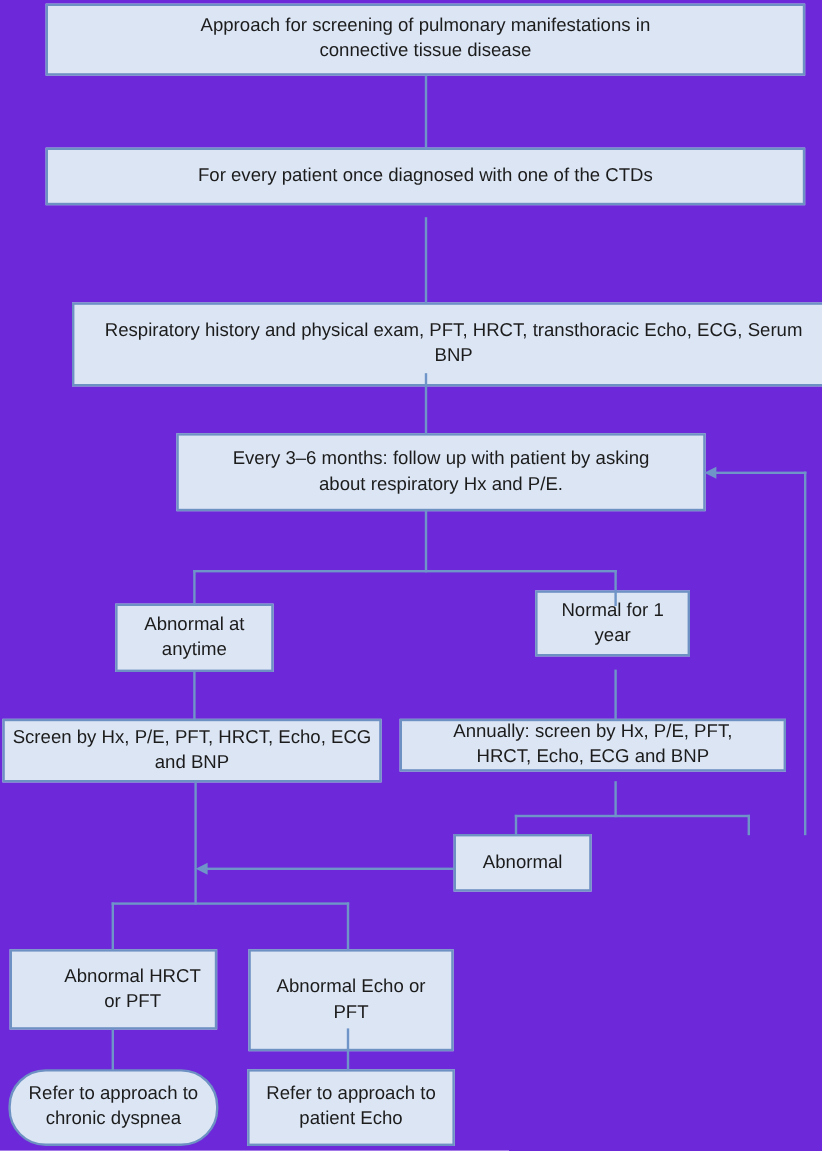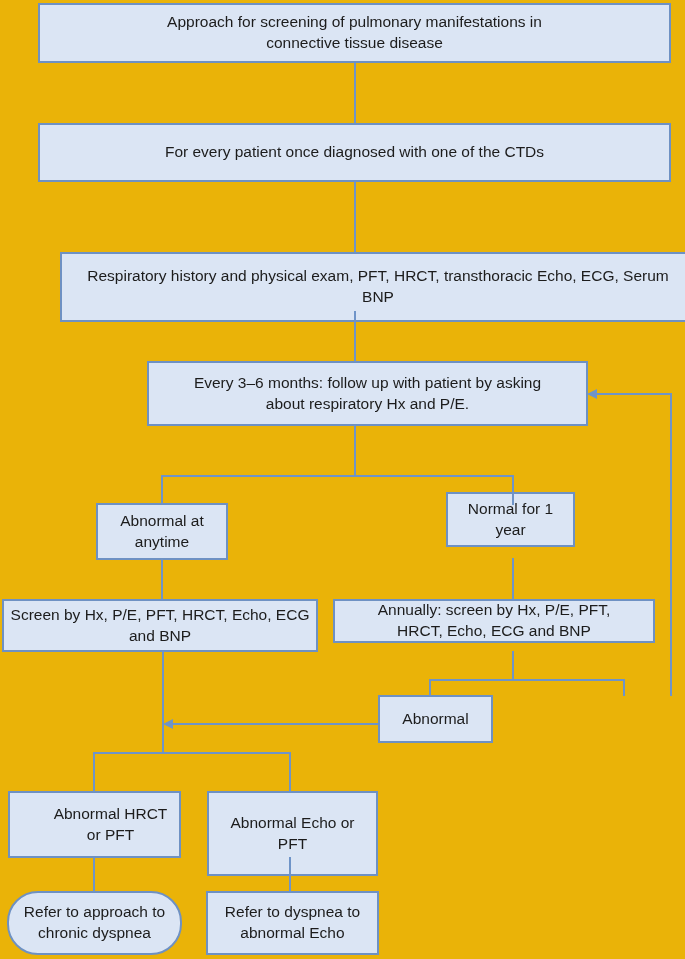--- a/index.html
+++ b/index.html
@@ -1,19 +1,19 @@
 <!DOCTYPE html>
 <html style="--box-fill: #dbe5f4; --box-border: #6e91c3; --line: #6f94c8; --text: #1c1c1c;"><head>
 <meta charset="utf-8">
 <style>
   html,body{margin:0;padding:0;background:#ffffff;}
   #canvas{
     position:relative;
     width:685px;height:959px;
-    background:#eab308;
+    background:#6d28d9;
     font-family:"Liberation Sans","DejaVu Sans",sans-serif;
     color:var(--text,#1c1c1c);
     overflow:hidden;
   }
   .node{
     position:absolute;
     box-sizing:border-box;
     background:var(--box-fill,#dbe5f4);
     border:2px solid var(--box-border,#6e91c3);
     display:flex;align-items:center;justify-content:center;
@@ -25,21 +25,21 @@
   .vline{position:absolute;width:2px;background:var(--line,#6f94c8);}
   .hline{position:absolute;height:2px;background:var(--line,#6f94c8);}
   .arrow-left{
     position:absolute;width:0;height:0;
     border-top:5px solid transparent;
     border-bottom:5px solid transparent;
     border-right:10px solid var(--line,#4f7cb5);
   }
   
   .n-title{left:38px;top:3px;width:633px;height:60px;}           .n-title .txt{max-width:440px;}
-  .n-diagnosed{left:38px;top:123px;width:633px;height:59px;}
+  .n-diagnosed{left:38px;top:123px;width:633px;height:48px;}
   .n-workup{left:36px;top:252px;width:636px;height:70px;margin-left:24px;}        .n-workup .txt{max-width:585px;}
   .n-followup{left:147px;top:361px;width:441px;height:65px;}     .n-followup .txt{max-width:390px;}
   .n-abn-any{left:96px;top:503px;width:132px;height:57px;}       .n-abn-any .txt{max-width:100px;}
   .n-norm-yr{left:446px;top:492px;width:129px;height:55px;}      .n-norm-yr .txt{max-width:100px;}
   .n-screen{left:2px;top:599px;width:316px;height:53px;}         .n-screen .txt{max-width:300px;}
   .n-annual{left:333px;top:599px;width:322px;height:44px;}       .n-annual .txt{max-width:275px;}
   .n-abnormal{left:378px;top:695px;width:115px;height:48px;}
   .n-normal{left:567px;top:695px;width:115px;height:47px;}
   .n-abn-hrct{left:8px;top:791px;width:173px;height:67px;}       .n-abn-hrct .txt{max-width:118px;margin-left:32px;}
   .n-abn-echo{left:207px;top:791px;width:171px;height:85px;}     .n-abn-echo .txt{max-width:140px;}
@@ -81,21 +81,21 @@
   <div class="node n-abn-hrct">
     <span class="txt">Abnormal HRCT or PFT</span>
   </div>
   <div class="node n-abn-echo">
     <span class="txt">Abnormal Echo or PFT</span>
   </div>
   <div class="node n-ref-dysp">
     <span class="txt">Refer to approach to chronic dyspnea</span>
   </div>
   <div class="node n-ref-echo">
-    <span class="txt">Refer to dyspnea to abnormal Echo</span>
+    <span class="txt">Refer to approach to patient Echo</span>
   </div>
 
   <div class="vline" style="left:354px;top:63px;height:61px"></div>
   <div class="vline" style="left:354px;top:181px;height:72px"></div>
   <div class="vline" style="left:354px;top:311px;height:51px"></div>
   <div class="vline" style="left:354px;top:425px;height:52px"></div>
 
   <div class="hline" style="left:161px;top:475px;width:353px"></div>
   <div class="vline" style="left:161px;top:475px;height:29px"></div>
   <div class="vline" style="left:512px;top:475px;height:30px"></div>

